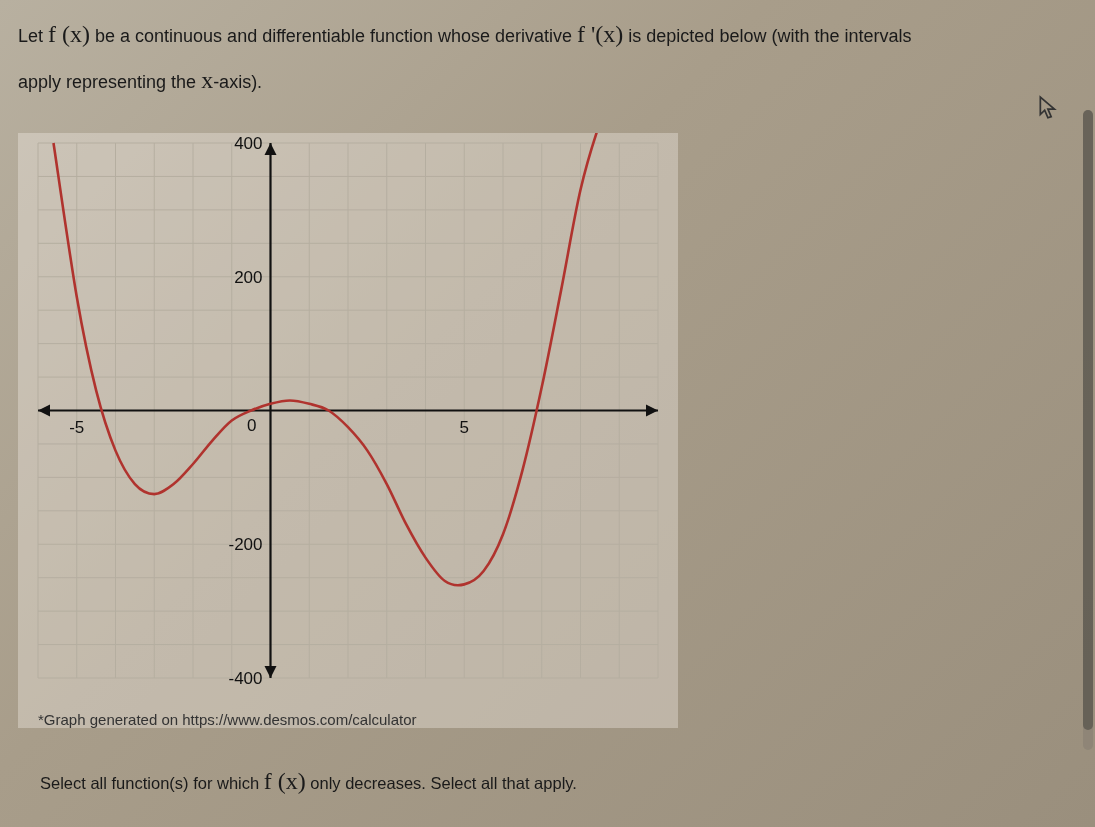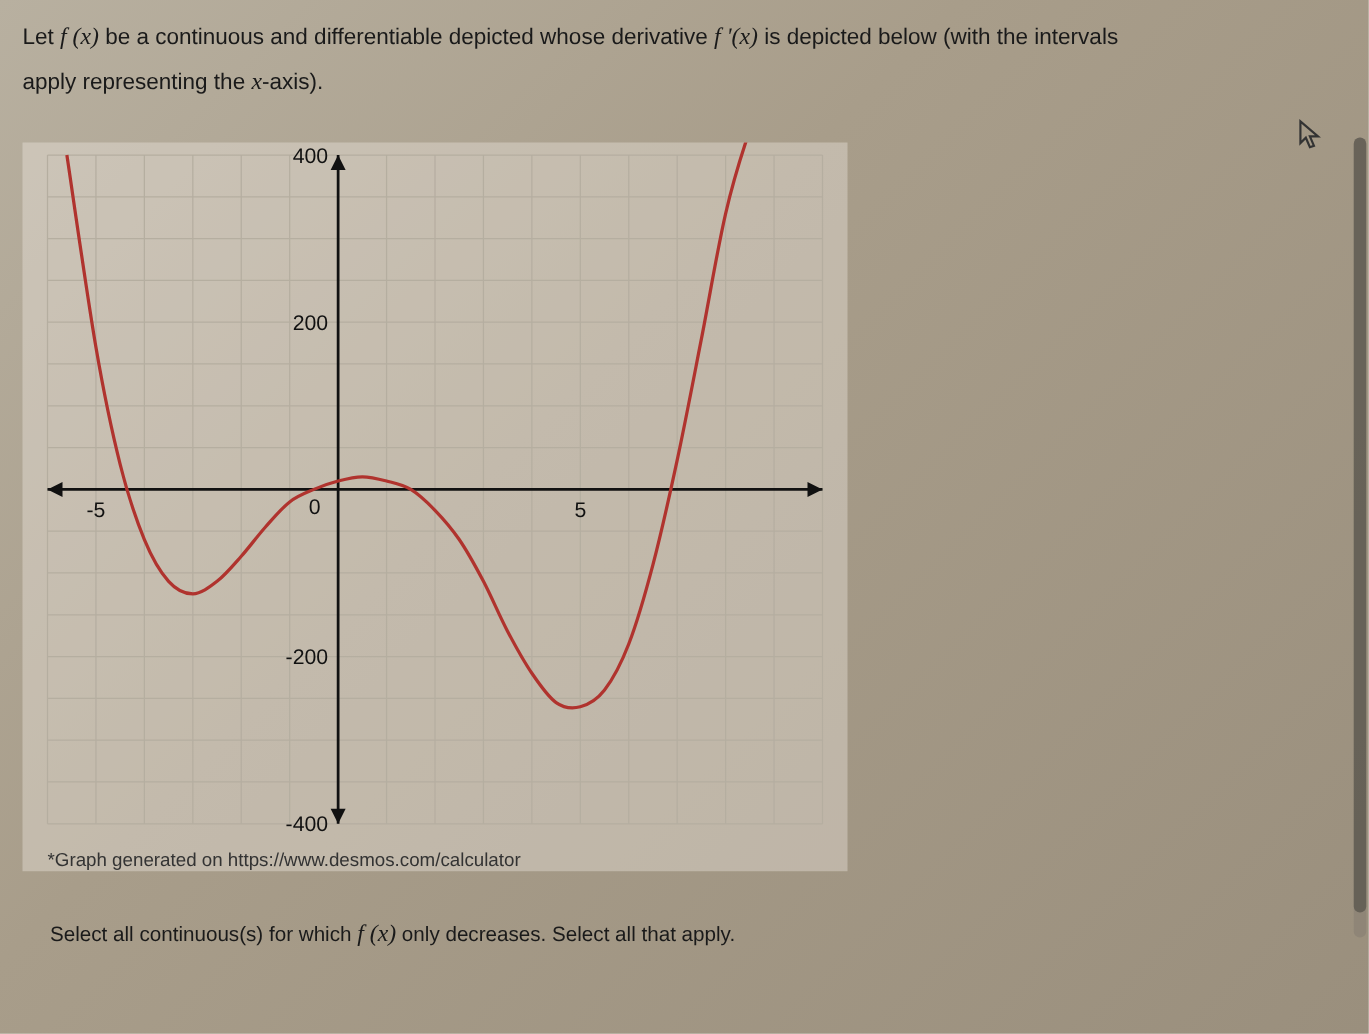--- a/index.html
+++ b/index.html
@@ -13,32 +13,32 @@
     color: #222;
   }
   .page {
     padding: 12px 40px 20px 18px;
   }
   .question-text {
     font-size: 18px;
     line-height: 1.9;
     color: #1a1a1a;
   }
-  .fx { font-style: italic; font-family: 'Times New Roman', serif; font-size: 19px;}
+  .fx { font-family: 'Times New Roman', serif; font-size: 24px;}
   .chart-wrap {
     margin-top: 30px;
     width: 660px;
     background: rgba(245,242,235,0.35);
     padding: 0;
   }
   svg { display: block; }
   .caption {
     font-size: 15px;
     color: #333;
-    margin-top: 6px;
+    margin-top: 18px;
     font-weight: 500;
     padding-left: 20px;
   }
   .prompt {
     margin-top: 40px;
     font-size: 16.5px;
     color: #1a1a1a;
     padding-left: 22px;
   }
   .cursor-icon {
@@ -70,21 +70,21 @@
   .grid-line { stroke: #b5aea0; stroke-width: 1; }
   .axis-line { stroke: #111; stroke-width: 2.2; }
   .curve { stroke: #b0332e; stroke-width: 2.6; fill: none; }
   .tick-label { font-family: Arial, sans-serif; font-size: 17px; fill: #111; }
 </style>
 </head>
 <body>
 
 <div class="page">
   <p class="question-text">
-    <span>Let </span><span class="fx">f (x)</span><span> be a continuous and differentiable depicted whose derivative </span><span class="fx">f '(x)</span><span> is depicted below (with the intervals</span><br>
+    <span>Let </span><span class="fx">f (x)</span><span> be a continuous and differentiable function whose derivative </span><span class="fx">f '(x)</span><span> is depicted below (with the intervals</span><br>
     <span>apply representing the </span><span class="fx">x</span><span>-axis).</span>
   </p>
 
   <div class="chart-wrap">
     <svg id="chart-svg" width="660" height="560">
         <line x1="20" y1="10" x2="20" y2="545" class="grid-line"></line>
         <line x1="58.75" y1="10" x2="58.75" y2="545" class="grid-line"></line>
         <line x1="97.5" y1="10" x2="97.5" y2="545" class="grid-line"></line>
         <line x1="136.25" y1="10" x2="136.25" y2="545" class="grid-line"></line>
         <line x1="175" y1="10" x2="175" y2="545" class="grid-line"></line>
@@ -129,21 +129,21 @@
         <text x="244.5" y="149.75" class="tick-label" text-anchor="end">200</text>
         <text x="244.5" y="16" class="tick-label" text-anchor="end">400</text>
         <text x="58.75" y="299.5" class="tick-label" text-anchor="middle">-5</text>
         <text x="446.25" y="299.5" class="tick-label" text-anchor="middle">5</text>
         <path d="M35.500000000000014 10 C39.375000000000014 35.63541666666667 51.645833333333336 122.57291666666666 58.75 163.8125 C65.85416666666666 205.05208333333334 71.66666666666667 231.80208333333334 78.125 257.4375 C84.58333333333333 283.0729166666667 91.04166666666667 302.0208333333333 97.5 317.625 C103.95833333333333 333.2291666666667 110.41666666666667 343.8177083333333 116.875 351.0625 C123.33333333333333 358.3072916666667 129.79166666666666 361.09375 136.25 361.09375 C142.70833333333334 361.09375 149.16666666666666 356.078125 155.625 351.0625 C162.08333333333334 346.046875 168.54166666666666 338.2447916666667 175 331 C181.45833333333334 323.7552083333333 187.91666666666666 314.8385416666667 194.375 307.59375 C200.83333333333334 300.3489583333333 207.29166666666666 292.546875 213.75 287.53125 C220.20833333333334 282.515625 226.66666666666666 280.2864583333333 233.125 277.5 C239.58333333333334 274.7135416666667 246.04166666666666 272.484375 252.5 270.8125 C258.9583333333333 269.140625 265.4166666666667 267.46875 271.875 267.46875 C278.3333333333333 267.46875 284.7916666666667 269.140625 291.25 270.8125 C297.7083333333333 272.484375 304.1666666666667 273.5989583333333 310.625 277.5 C317.0833333333333 281.4010416666667 323.5416666666667 287.53125 330 294.21875 C336.4583333333333 300.90625 342.9166666666667 308.1510416666667 349.375 317.625 C355.8333333333333 327.0989583333333 362.2916666666667 338.8020833333333 368.75 351.0625 C375.2083333333333 363.3229166666667 381.6666666666667 378.9270833333333 388.125 391.1875 C394.5833333333333 403.4479166666667 401.0416666666667 415.1510416666667 407.5 424.625 C413.9583333333333 434.0989583333333 420.4166666666667 443.5729166666667 426.875 448.03125 C433.3333333333333 452.4895833333333 439.7916666666667 453.046875 446.25 451.375 C452.7083333333333 449.703125 459.1666666666667 446.359375 465.625 438 C472.0833333333333 429.640625 478.5416666666667 417.9375 485 401.21875 C491.4583333333333 384.5 497.9166666666667 362.2083333333333 504.375 337.6875 C510.8333333333333 313.1666666666667 517.2916666666666 284.1875 523.75 254.09375 C530.2083333333334 224 536.6666666666666 190.00520833333334 543.125 157.125 C549.5833333333334 124.24479166666666 556.0416666666666 84.67708333333333 562.5 56.8125 C568.9583333333334 28.947916666666668 575.4166666666666 8.885416666666668 581.875 -10.0625 C588.3333333333334 -29.010416666666668 598.0208333333334 -49.072916666666664 601.25 -56.875" class="curve"></path>
       </svg>
     <div class="caption">*Graph generated on https://www.desmos.com/calculator</div>
   </div>
 
   <p class="prompt">
-    <span>Select all continuous(s) for which </span><span class="fx">f (x)</span><span> only decreases.  Select all that apply.</span>
+    <span>Select all function(s) for which </span><span class="fx">f (x)</span><span> only decreases.  Select all that apply.</span>
   </p>
 </div>
 
 <svg class="cursor-icon" viewBox="0 0 20 24">
   <path d="M2 2 L2 18 L6 14 L9 21 L12 20 L9 13 L15 13 Z" fill="none" stroke="#333" stroke-width="1.6"></path>
 </svg>
 
 <div class="scrollbar">
   <div class="scrollbar-thumb"></div>
 </div>

